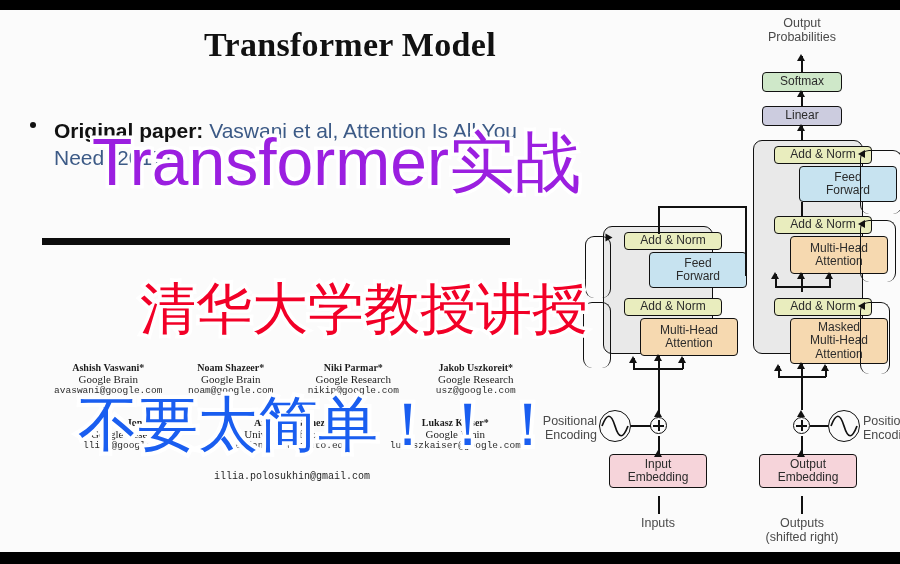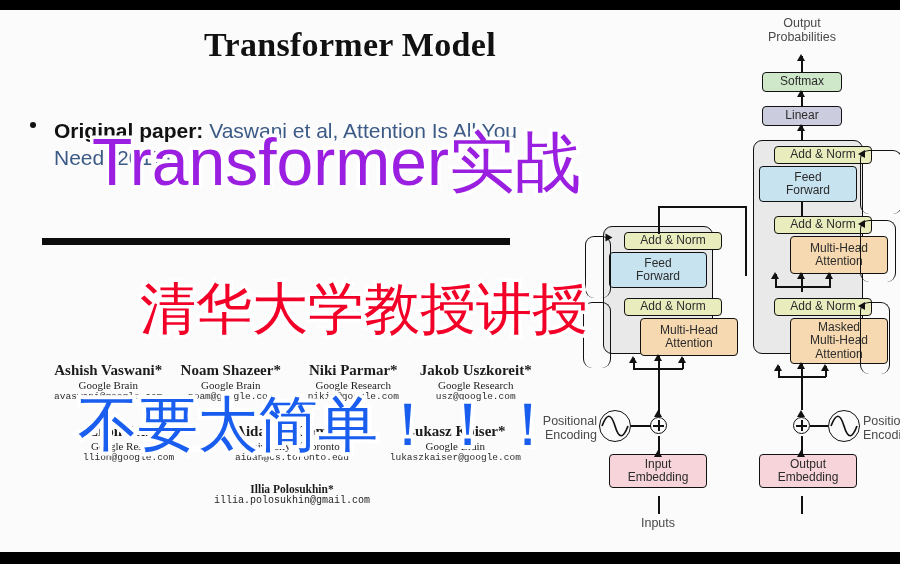--- a/index.html
+++ b/index.html
@@ -52,21 +52,21 @@
 
   
   .paper{
     position:absolute;left:52px;top:352px;width:480px;
     font-family:"Liberation Serif", serif;
     color:#111;
     opacity:.95;
   }
   .authors-row{display:flex;justify-content:space-between;gap:10px;}
   .author{flex:1;text-align:center;}
-  .author .nm{font-weight:bold;font-size:15px;white-space:nowrap;}
+  .author .nm{font-weight:bold;font-size:10px;white-space:nowrap;}
   .author .af{font-size:11px;}
   .author .em{font-family:"Liberation Mono", monospace;font-size:9.5px;color:#222;}
   .authors-row.second{margin-top:21px;}
   .last-author{margin-top:20px;text-align:center;}
   .last-author .nm{font-weight:bold;font-size:11.5px;}
   .last-author .em{font-family:"Liberation Mono", monospace;font-size:10px;}
 
   
   #diagram{
     position:absolute;left:575px;top:0px;width:325px;height:542px;
@@ -76,21 +76,21 @@
   .blk{
     position:absolute;box-sizing:border-box;
     border:1.6px solid #111;border-radius:4px;
     display:flex;align-items:center;justify-content:center;
     text-align:center;line-height:1.1;
     font-size:12px;color:#2b2b2b;
   }
   .blk.green{background:#cfe8c9;}
   .blk.lav{background:#ccccdf;}
   .blk.yell{background:#e9edbe;margin-left:15px;}
-  .blk.blue{background:#c7e3f0;}
+  .blk.blue{background:#c7e3f0;margin-left:40px;}
   .blk.orange{background:#f6d9b0;margin-left:31px;}
   .blk.pink{background:#f6d4da;}
   .stackbox{
     position:absolute;box-sizing:border-box;
     background:#e9e9e9;border:1.6px solid #111;border-radius:9px;
   }
   .line{position:absolute;background:#111;}
   .vline{width:1.8px;}
   .hline{height:1.8px;}
   .arrowup{
@@ -197,21 +197,20 @@
           <div class="af">University of Toronto</div>
           <div class="em">aidan@cs.toronto.edu</div>
         </div>
         <div class="author">
           <div class="nm">Lukasz Kaiser*</div>
           <div class="af">Google Brain</div>
           <div class="em">lukaszkaiser@google.com</div>
         </div>
       </div>
       <div class="last-author">
-        <div class="nm">Illia Polosukhin*</div>
         <div class="em">illia.polosukhin@gmail.com</div>
       </div>
     </div>
 
     <div id="diagram">
 
       <div class="dg-label" style="left:172px;top:6px;width:110px;white-space:pre-line;">Output
 Probabilities</div>
 
       <div class="line vline" style="left:226px;top:46px;height:18px;"></div>
@@ -280,20 +279,22 @@
       </svg>
       <div class="dg-label" style="left:288px;top:404px;width:52px;text-align:left;white-space:pre-line;">Positional
 Encoding</div>
 
       <div class="line vline" style="left:226px;top:426px;height:18px;"></div>
       <div class="arrowup" style="left:222px;top:400px;"></div>
       <div class="blk pink" style="left:184px;top:444px;width:98px;height:34px;white-space:pre-line;">Output
 Embedding</div>
       <div class="line vline" style="left:226px;top:486px;height:18px;"></div>
       <div class="arrowup" style="left:222px;top:440px;"></div>
+      <div class="dg-label" style="left:176px;top:506px;width:102px;white-space:pre-line;">Outputs
+(shifted right)</div>
 
       <div class="stackbox" style="left:28px;top:216px;width:110px;height:128px;"></div>
 
       <div class="blk yell" style="left:34px;top:222px;width:98px;height:18px;">Add &amp; Norm</div>
 
       <div class="blk blue" style="left:34px;top:242px;width:98px;height:36px;white-space:pre-line;">Feed
 Forward</div>
       <div class="resid" style="left:10px;top:226px;width:26px;height:62px;"></div>
       <div class="arrowup" style="left:30px;top:224px;transform:rotate(90deg);"></div>
 

